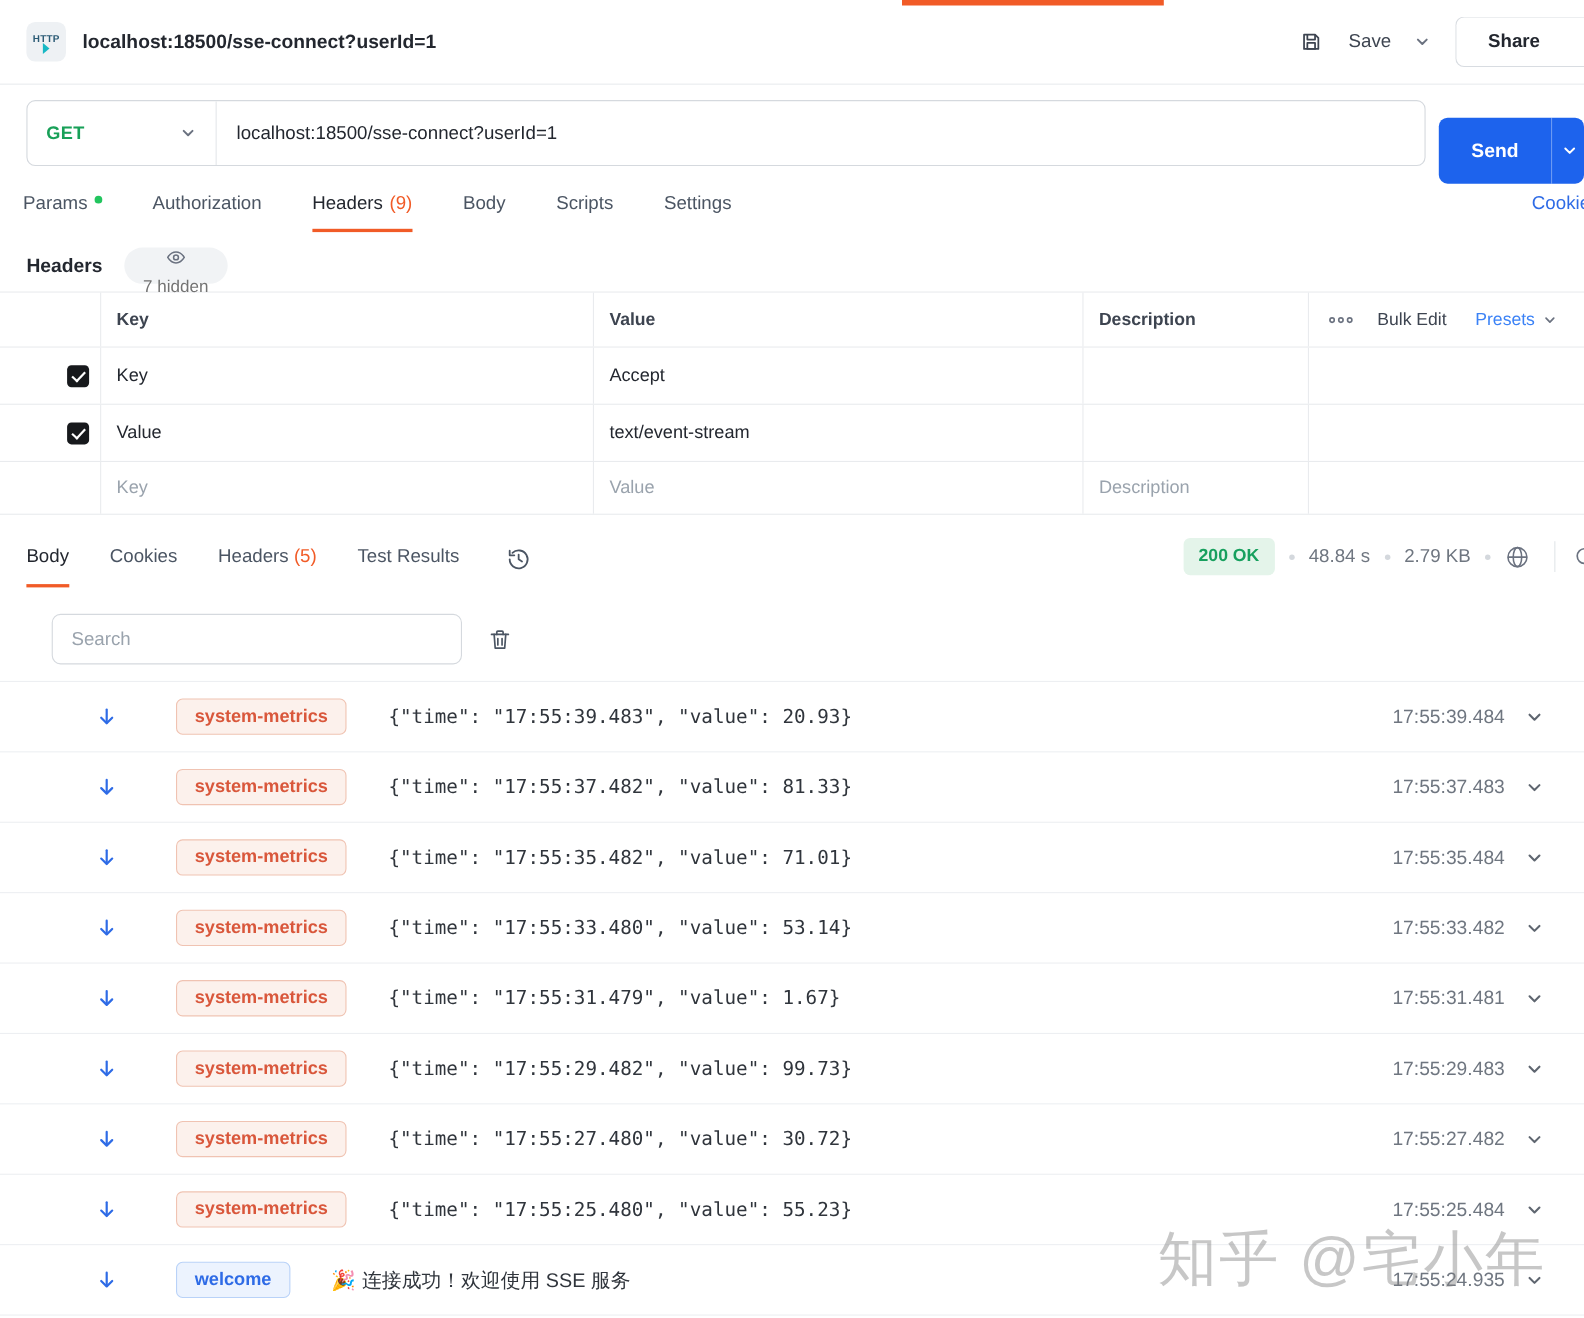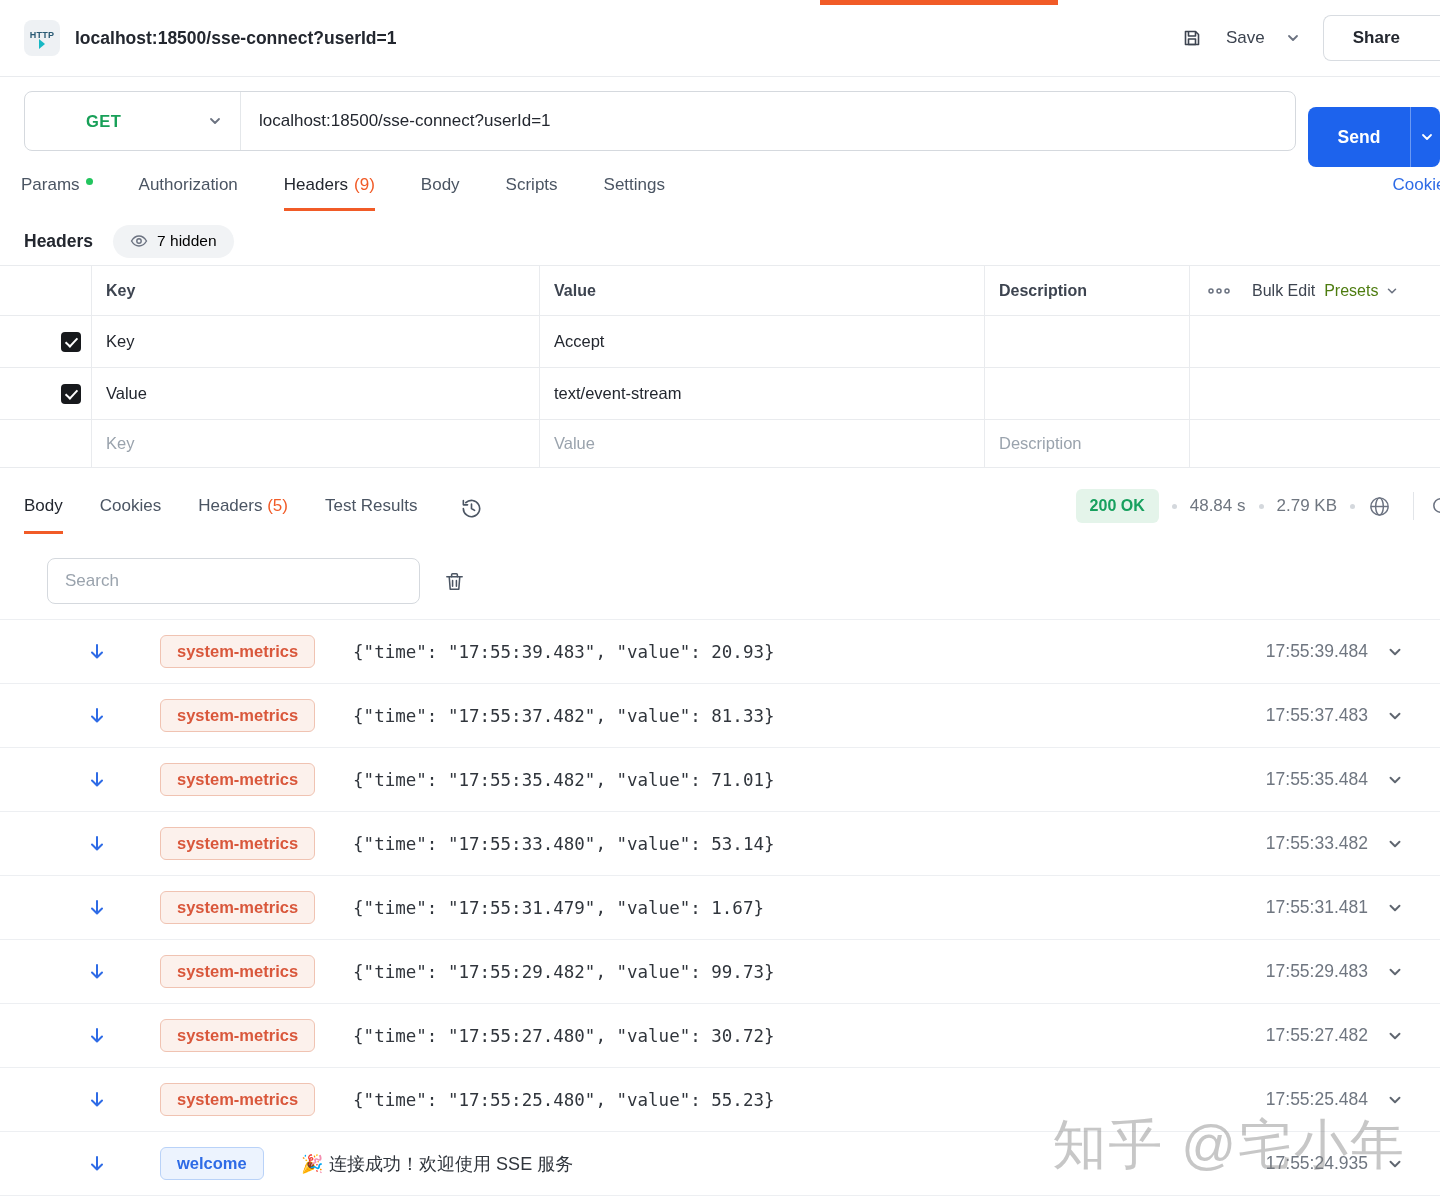--- a/index.html
+++ b/index.html
@@ -18,21 +18,21 @@
   .http-txt { font-size:9px; font-weight:700; color:#2a5a74; letter-spacing:.2px; line-height:10px; }
   .http-arrow { width:0; height:0; border-left:5px solid transparent; border-right:5px solid transparent; border-top:6px solid #17b8c4; transform:rotate(-90deg); margin-top:1px; }
   .doc-title { margin-left:15px; font-size:17.5px; font-weight:700; color:#23272f; }
   .topbar-right { margin-left:auto; display:flex; align-items:center; }
   .save-btn { display:flex; align-items:center; gap:24px; color:#3d4450; font-size:17px; cursor:pointer; }
   .save-chevron { margin-left:20px; cursor:pointer; }
   .share-btn { margin-left:22px; height:46px; border:1px solid #d8dce1; border-right:none; border-radius:8px 0 0 8px; display:flex; align-items:center; padding:0 40px 0 29px; font-size:17px; font-weight:600; color:#23272f; cursor:pointer; }
 
   
   .request-row { display:flex; margin:14px 0 0 24px; height:60px; }
-  .url-box { width:1272px; height:60px; border:1px solid #d5d9de; border-radius:8px; display:flex; align-items:center; overflow:hidden;padding-left:44px; }
+  .url-box { width:1272px; height:60px; border:1px solid #d5d9de; border-radius:8px; display:flex; align-items:center; overflow:hidden; }
   .method-select { width:171px; height:100%; display:flex; align-items:center; padding-left:17px; cursor:pointer; flex:none; }
   .method-label { font-size:16.5px; font-weight:700; color:#18a058; letter-spacing:.4px; }
   .method-chevron { margin-left:auto; margin-right:17px; }
   .url-vdivider { width:1px; height:100%; background:#e4e7ea; flex:none; }
   .url-input { flex:1; border:none; outline:none; margin-left:18px; font-size:17px; font-weight:500; color:#23272f; font-family:"Liberation Sans",sans-serif; background:transparent; }
   .send-btn { margin-left:12px; width:132px; height:60px; background:#1d63ed; border-radius:8px; display:flex; align-items:center; color:#fff; cursor:pointer; flex:none;margin-top:16px; }
   .send-label { width:102px; text-align:center; font-size:17.5px; font-weight:700; }
   .send-vdivider { width:1px; height:60px; background:rgba(255,255,255,.35); }
   .send-chevron { margin-left:8px; }
 
@@ -40,37 +40,37 @@
   .req-tabs { display:flex; align-items:flex-end; gap:46px; padding:24px 0 0 21px; }
   .req-tab { font-size:17px; color:#4b5563; padding-bottom:16px; display:flex; align-items:flex-start; gap:6px; cursor:pointer; white-space:nowrap; }
   .req-tab.active { color:#23272f; border-bottom:3px solid #f15b27; padding-bottom:13px; }
   .tab-count { color:#f15b27; }
   .tab-dot { width:7px; height:7px; border-radius:50%; background:#22c55e; margin-top:3px; }
   .cookies-link { margin-left:auto; margin-right:-14px; padding-bottom:16px; color:#2e6be6; font-size:17px; white-space:nowrap; cursor:pointer; }
 
   
   .headers-head { display:flex; align-items:center; margin:12px 0 0 24px; height:36px; }
   .headers-title { font-size:17.5px; font-weight:700; color:#23272f; }
-  .hidden-badge { margin-left:20px; display:flex; align-items:center; gap:9px; background:#f1f3f5; border-radius:17px; height:33px; padding:0 17px; color:#000000; font-size:15.5px; cursor:pointer; }
+  .hidden-badge { margin-left:20px; display:flex; align-items:center; gap:9px; background:#f1f3f5; border-radius:17px; height:33px; padding:0 17px; color:#737373; font-size:15.5px; cursor:pointer;flex-direction:column; }
 
   .h-table { margin-top:6px; border-top:1px solid #e9ebee; }
   .h-trow { display:grid; grid-template-columns:92px 448px 445px 205px 1fr; border-bottom:1px solid #e9ebee; }
   .h-trow > div { display:flex; align-items:center; border-right:1px solid #e9ebee; padding-left:14px; }
   .h-trow > div:last-child { border-right:none; }
   .thead-row { height:50px; }
   .thead-row .cell-label { font-size:16px; font-weight:600; color:#3d4450; }
   .cell-check { justify-content:flex-end; padding-right:10px; padding-left:0 !important; }
   .data-row { height:52px; font-size:16.5px; color:#23272f; }
   .ph-row { height:48px; font-size:16.5px; }
   .ph-text { color:#9aa3ad; }
   .checkbox { width:20px; height:20px; border-radius:4px; background:#17191c; position:relative; cursor:pointer; }
   .checkbox::after { content:""; position:absolute; left:6.5px; top:3px; width:5px; height:10px; border:solid #fff; border-width:0 2.4px 2.4px 0; transform:rotate(43deg); }
   .cell-actions { gap:0; padding-left:16px !important; }
   .bulk-edit { margin-left:20px; font-size:16px; color:#3d4450; cursor:pointer; }
-  .presets { margin-left:9px; font-size:16px; color:#4d7c0f; display:flex; align-items:center; gap:7px; cursor:pointer; }
+  .presets { margin-left:26px; font-size:16px; color:#3b82f6; display:flex; align-items:center; gap:7px; cursor:pointer; }
 
   
   .resp-bar { display:flex; align-items:flex-end; height:66px; padding-left:24px; }
   .resp-tabs { display:flex; align-items:flex-end; gap:37px; }
   .resp-tab { font-size:17px; color:#4b5563; padding-bottom:18px; cursor:pointer; white-space:nowrap; }
   .resp-tab.active { color:#23272f; border-bottom:3px solid #f15b27; padding-bottom:15px; }
   .resp-history { margin-left:42px; padding-bottom:14px; cursor:pointer; }
   .resp-meta { margin-left:auto; display:flex; align-items:center; gap:13px; padding-bottom:11px; }
   .status-badge { background:#e4f4ea; color:#17a05e; font-size:16px; font-weight:600; border-radius:6px; padding:8px 14px; }
   .meta-dot { width:5px; height:5px; border-radius:50%; background:#d4d8dd; }

